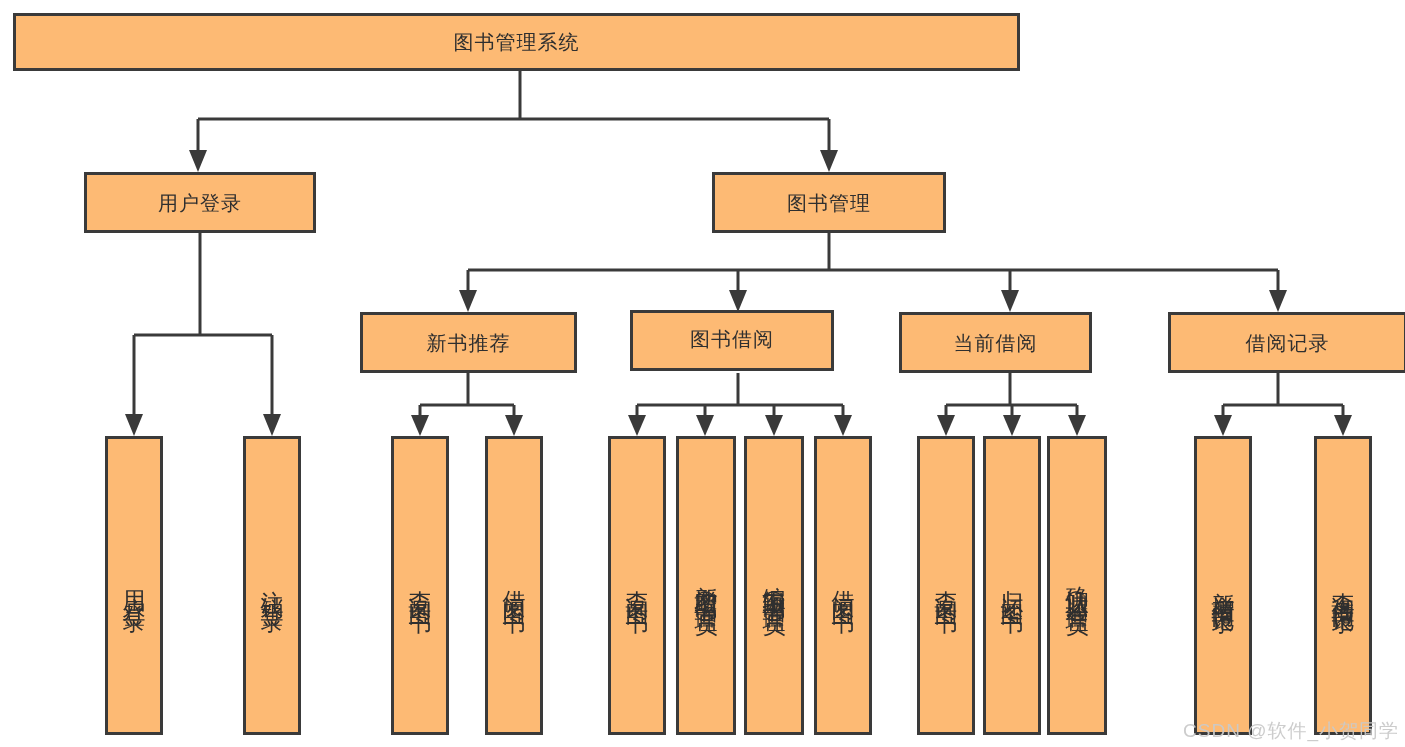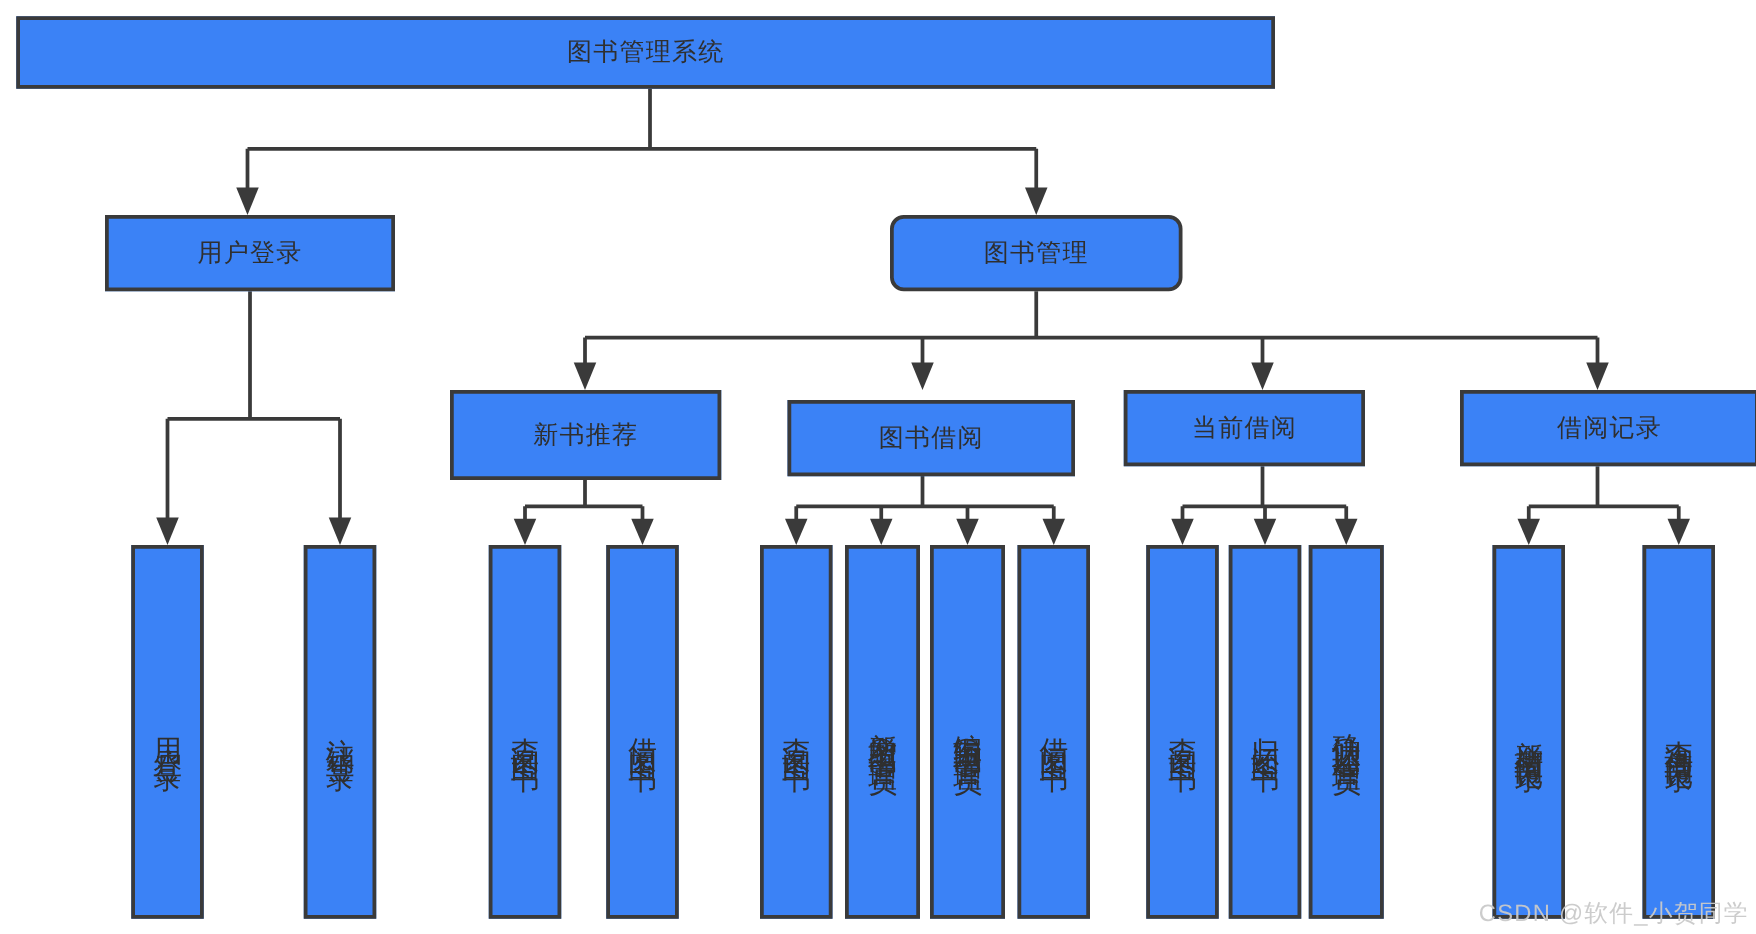--- a/index.html
+++ b/index.html
@@ -20,45 +20,45 @@
     left: 0;
     top: 0;
     width: 1405px;
     height: 747px;
     pointer-events: none;
   }
   .node {
     position: absolute;
     box-sizing: border-box;
     border: 3px solid #3a3a3a;
-    background: #3b82f6;
+    background: #fdba74;
     display: flex;
     align-items: center;
     justify-content: center;
     color: #2f2f2f;
     font-size: 20px;
     letter-spacing: 1px;
     line-height: 1;
     z-index: 2;
   }
   .node.vert {
     writing-mode: vertical-rl;
     text-orientation: mixed;
     font-size: 23px;
     letter-spacing: 7px;
     padding: 4px 0;
   }
   
   #n-root          { left: 13px;  top: 13px;  width: 1007px; height: 58px; }
   
   #n-user-login    { left: 84px;  top: 172px; width: 232px;  height: 61px; }
-  #n-book-mgmt     { left: 712px; top: 172px; width: 234px;  height: 61px; border-radius: 11px; }
+  #n-book-mgmt     { left: 712px; top: 172px; width: 234px;  height: 61px; }
   
-  #n-new-book-rec  { left: 360px; top: 312px; width: 217px;  height: 72px; }
-  #n-book-borrow   { left: 630px; top: 320px; width: 230px;  height: 61px; }
+  #n-new-book-rec  { left: 360px; top: 312px; width: 217px;  height: 61px; }
+  #n-book-borrow   { left: 630px; top: 310px; width: 204px;  height: 61px; font-family: Liberation Mono, monospace; }
   #n-cur-borrow    { left: 899px; top: 312px; width: 193px;  height: 61px; }
   #n-borrow-rec    { left: 1168px;top: 312px; width: 239px;  height: 61px; }
   
   .leaf            { top: 436px; height: 299px; }
   #n-login-leaf    { left: 105px;  width: 58px; }
   #n-logout-leaf   { left: 243px;  width: 58px; }
   #n-nbr-query     { left: 391px;  width: 58px; }
   #n-nbr-borrow    { left: 485px;  width: 58px; }
   #n-bb-query      { left: 608px;  width: 58px; }
   #n-bb-add        { left: 676px;  width: 60px; letter-spacing: 4px; }

